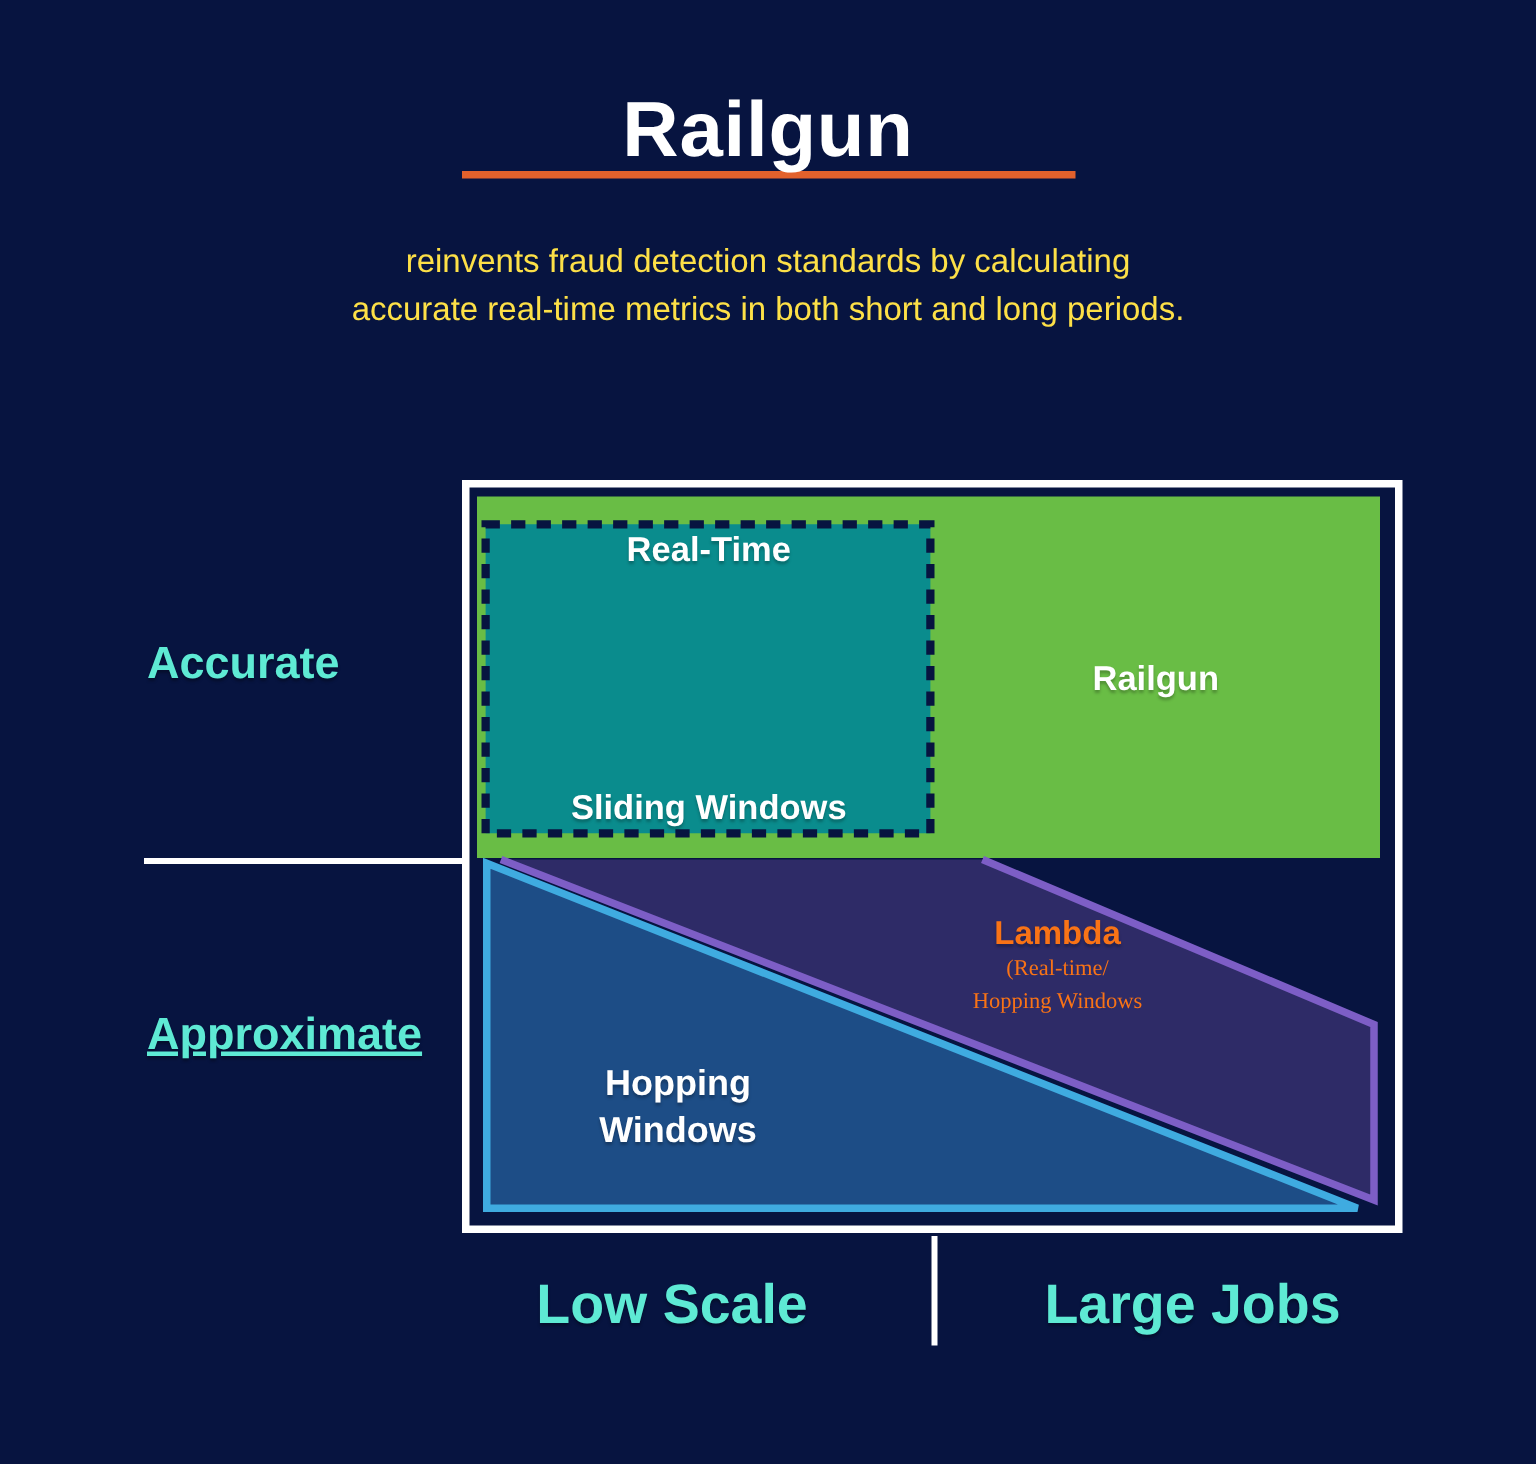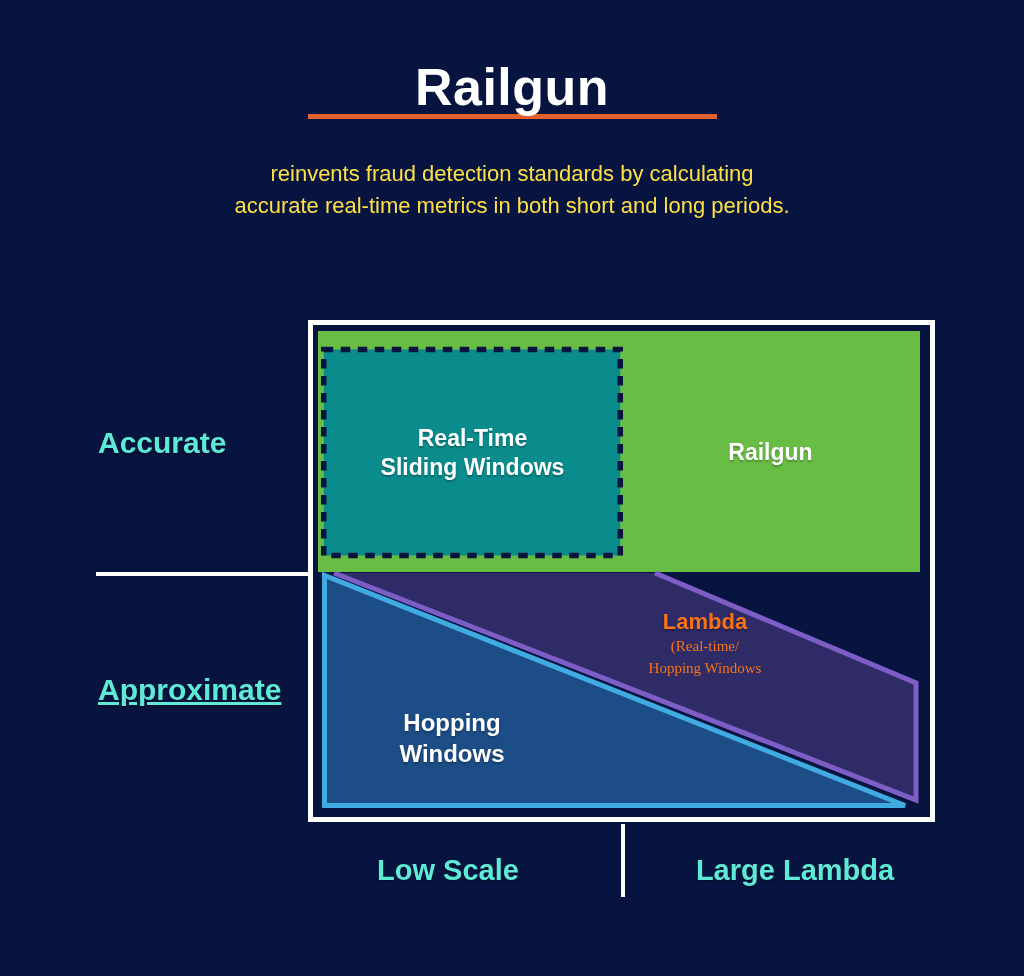--- a/index.html
+++ b/index.html
@@ -28,30 +28,30 @@
   .label { color: #5eead4; font-weight: bold; text-shadow: 0 2px 2px rgba(0,0,0,0.30); }
   .y-label  { font-size: 30px; line-height: 36px; }
   .accurate    { left: 98px; top: 425px; }
   .approximate { left: 98px; top: 672px; text-decoration: underline; }
 
   .region-label {
     color: #ffffff; font-weight: bold; text-align: center;
     display: flex; flex-direction: column; justify-content: center; align-items: center;
     text-shadow: 0 2px 2px rgba(0,0,0,0.25);
   }
-  .sliding { left: 327px; top: 352px; width: 291px; height: 201px; font-size: 23px; line-height: 29px; }
+  .sliding { left: 327px; top: 352px; width: 291px; height: 201px; font-size: 23px; line-height: 29px; justify-content: space-between; }
   .railgun-region-label { left: 621px; top: 352px; width: 299px; height: 201px; font-size: 23px; line-height: 29px; }
 
   .lambda-block { left: 605px; top: 608px; width: 200px; text-align: center; color: #f97316; }
   .lambda-title { font-size: 22px; font-weight: bold; line-height: 27px; text-shadow: 0 2px 2px rgba(0,0,0,0.25); }
   .lambda-sub   { font-size: 15px; font-weight: normal; line-height: 22px; font-family: Liberation Serif, serif; }
 
   .hopping { left: 352px; top: 707px; width: 200px; font-size: 24px; line-height: 31px; }
 
-  .x-label { font-size: 29px; line-height: 36px; text-align: center; }
+  .x-label { font-size: 37px; line-height: 36px; text-align: center; }
   .low-scale   { left: 348px; top: 852px; width: 200px; }
   .large-scale { left: 695px; top: 852px; width: 200px; }
 </style>
 </head>
 <body>
 
 <div class="stage">
 
   <div class="abs underline" style="background:#e2612c"></div>
 
@@ -96,15 +96,15 @@
     <div class="lambda-sub">(Real-time/</div>
     <div class="lambda-sub">Hopping Windows</div>
   </div>
 
   <div class="abs region-label hopping">
     <div>Hopping</div>
     <div>Windows</div>
   </div>
 
   <div class="abs label x-label low-scale">Low Scale</div>
-  <div class="abs label x-label large-scale">Large Lambda</div>
+  <div class="abs label x-label large-scale">Large Jobs</div>
 
 </div>
 
 </body></html>

